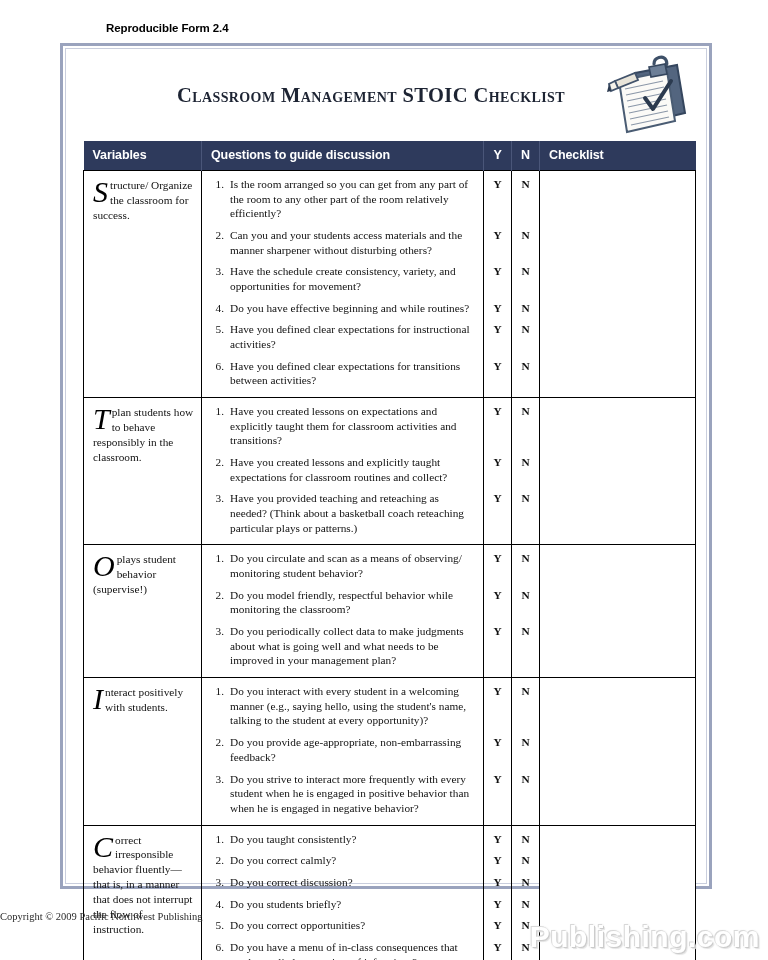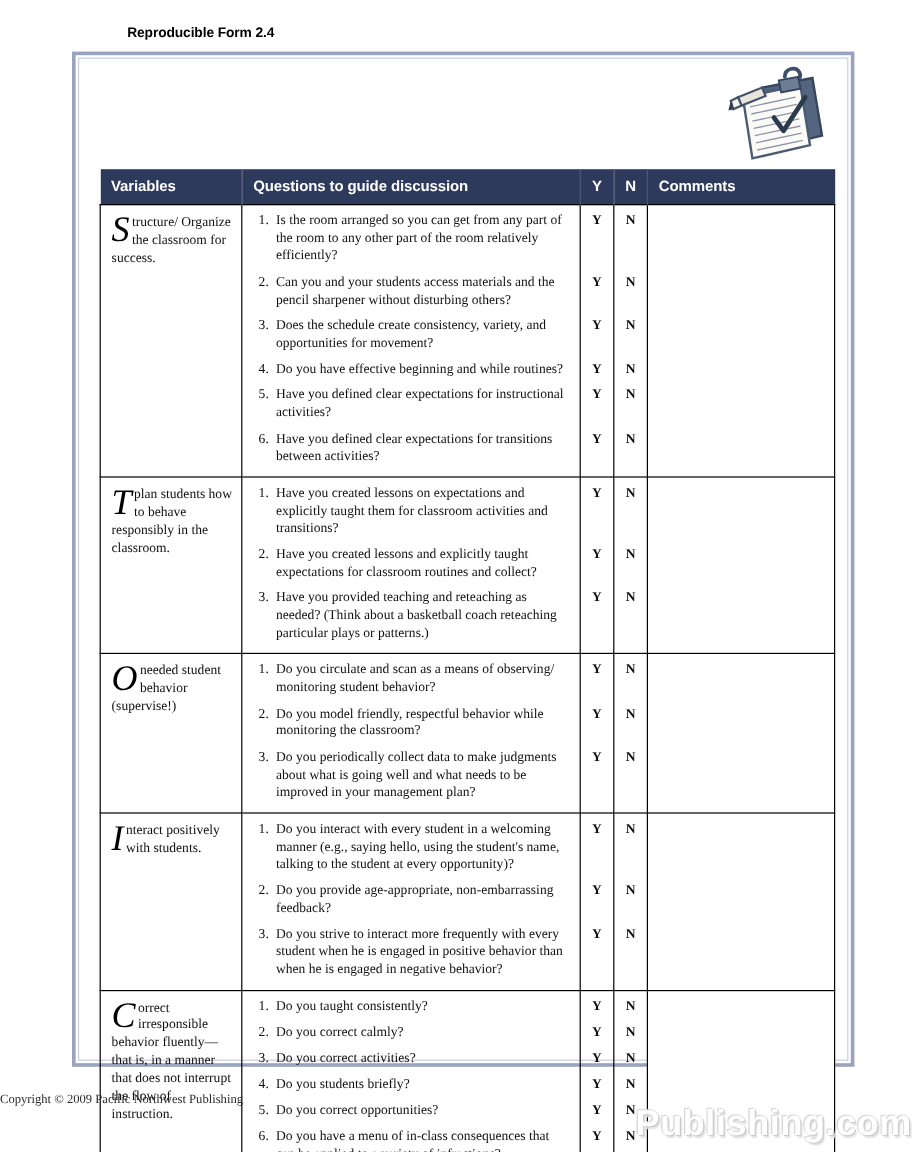--- a/index.html
+++ b/index.html
@@ -212,20 +212,21 @@
 </style>
 </head>
 <body>
 
 <div class="form-label">Reproducible Form 2.4</div>
 
 <div class="page-frame">
   <div class="page-frame-inner"></div>
 
   <div class="title-area">
+    <div class="doc-title">Classroom Management STOIC Checklist</div>
 
     <span class="clipboard-icon">
       <svg viewBox="0 0 86 96" width="86" height="96" aria-hidden="true">
 
         <path d="M49 13 c0 -7 9 -9 12 -4 c3 5 -3 9 -7 11" fill="none" stroke="#3e5068" stroke-width="3.2" stroke-linecap="round"></path>
 
         <path d="M30 22 L72 14 L80 62 L38 72 Z" fill="#53657f"></path>
         <path d="M30 22 L72 14 L80 62 L38 72 Z" fill="none" stroke="#35465e" stroke-width="2"></path>
 
         <path d="M14 30 L62 20 L70 70 L22 81 Z" fill="#fbfaf7" stroke="#4a5c73" stroke-width="2"></path>
@@ -258,34 +259,34 @@
         <col class="col-y">
         <col class="col-n">
         <col class="col-com">
     </colgroup>
     <thead>
       <tr>
         <th>Variables</th>
         <th>Questions to guide discussion</th>
         <th class="col-y">Y</th>
         <th class="col-n">N</th>
-        <th>Comments</th>
+        <th>Checklist</th>
       </tr>
     </thead>
     <tbody>
         <tr>
           <td>
             <div class="var-cell"><span class="dropcap">S</span><span class="var-strong">tructure/</span> <span class="var-strong">Organize</span> <span>the classroom for success.</span></div>
           </td>
           <td>
             <div class="q-cell">
               <ul class="q-list">
                 <li><span class="q-num">1.</span><span>Is the room arranged so you can get from any part of the room to any other part of the room relatively efficiently?</span></li>
-                <li><span class="q-num">2.</span><span>Can you and your students access materials and the pencil sharpener without disturbing others?</span></li>
-                <li><span class="q-num">3.</span><span>Does the schedule create consistency, variety, and opportunities for movement?</span></li>
+                <li><span class="q-num">2.</span><span>Can you and your students access materials and the manner sharpener without disturbing others?</span></li>
+                <li><span class="q-num">3.</span><span>Have the schedule create consistency, variety, and opportunities for movement?</span></li>
                 <li><span class="q-num">4.</span><span>Do you have effective beginning and while routines?</span></li>
                 <li><span class="q-num">5.</span><span>Have you defined clear expectations for instructional activities?</span></li>
                 <li><span class="q-num">6.</span><span>Have you defined clear expectations for transitions between activities?</span></li>
               </ul>
             </div>
           </td>
           <td>
             <div class="yn-cell">
               <ul class="yn-list" style="position: relative;">
                 <li style="position: absolute; left: 0px; right: 0px; top: 0px;">Y</li>
@@ -339,21 +340,21 @@
                 <li style="position: absolute; left: 0px; right: 0px; top: 0px;">N</li>
                 <li style="position: absolute; left: 0px; right: 0px; top: 51.0156px;">N</li>
                 <li style="position: absolute; left: 0px; right: 0px; top: 87.3594px;">N</li>
               </ul>
             </div>
           </td>
           <td class="comments-cell"></td>
         </tr>
         <tr>
           <td>
-            <div class="var-cell"><span class="dropcap">O</span><span class="var-strong">needed</span> <span>student behavior (supervise!)</span></div>
+            <div class="var-cell"><span class="dropcap">O</span><span class="var-strong">plays</span> <span>student behavior (supervise!)</span></div>
           </td>
           <td>
             <div class="q-cell">
               <ul class="q-list">
                 <li><span class="q-num">1.</span><span>Do you circulate and scan as a means of observing/ monitoring student behavior?</span></li>
                 <li><span class="q-num">2.</span><span>Do you model friendly, respectful behavior while monitoring the classroom?</span></li>
                 <li><span class="q-num">3.</span><span>Do you periodically collect data to make judgments about what is going well and what needs to be improved in your management plan?</span></li>
               </ul>
             </div>
           </td>
@@ -412,21 +413,21 @@
         </tr>
         <tr>
           <td>
             <div class="var-cell"><span class="dropcap">C</span><span class="var-strong">orrect</span> <span>irresponsible behavior fluently— that is, in a manner that does not interrupt the flow of instruction.</span></div>
           </td>
           <td>
             <div class="q-cell">
               <ul class="q-list">
                 <li><span class="q-num">1.</span><span>Do you taught consistently?</span></li>
                 <li><span class="q-num">2.</span><span>Do you correct calmly?</span></li>
-                <li><span class="q-num">3.</span><span>Do you correct activities?</span></li>
+                <li><span class="q-num">3.</span><span>Do you correct discussion?</span></li>
                 <li><span class="q-num">4.</span><span>Do you students briefly?</span></li>
                 <li><span class="q-num">5.</span><span>Do you correct opportunities?</span></li>
                 <li><span class="q-num">6.</span><span>Do you have a menu of in-class consequences that can be applied to a variety of infractions?</span></li>
               </ul>
             </div>
           </td>
           <td>
             <div class="yn-cell">
               <ul class="yn-list" style="position: relative;">
                 <li style="position: absolute; left: 0px; right: 0px; top: 0px;">Y</li>

